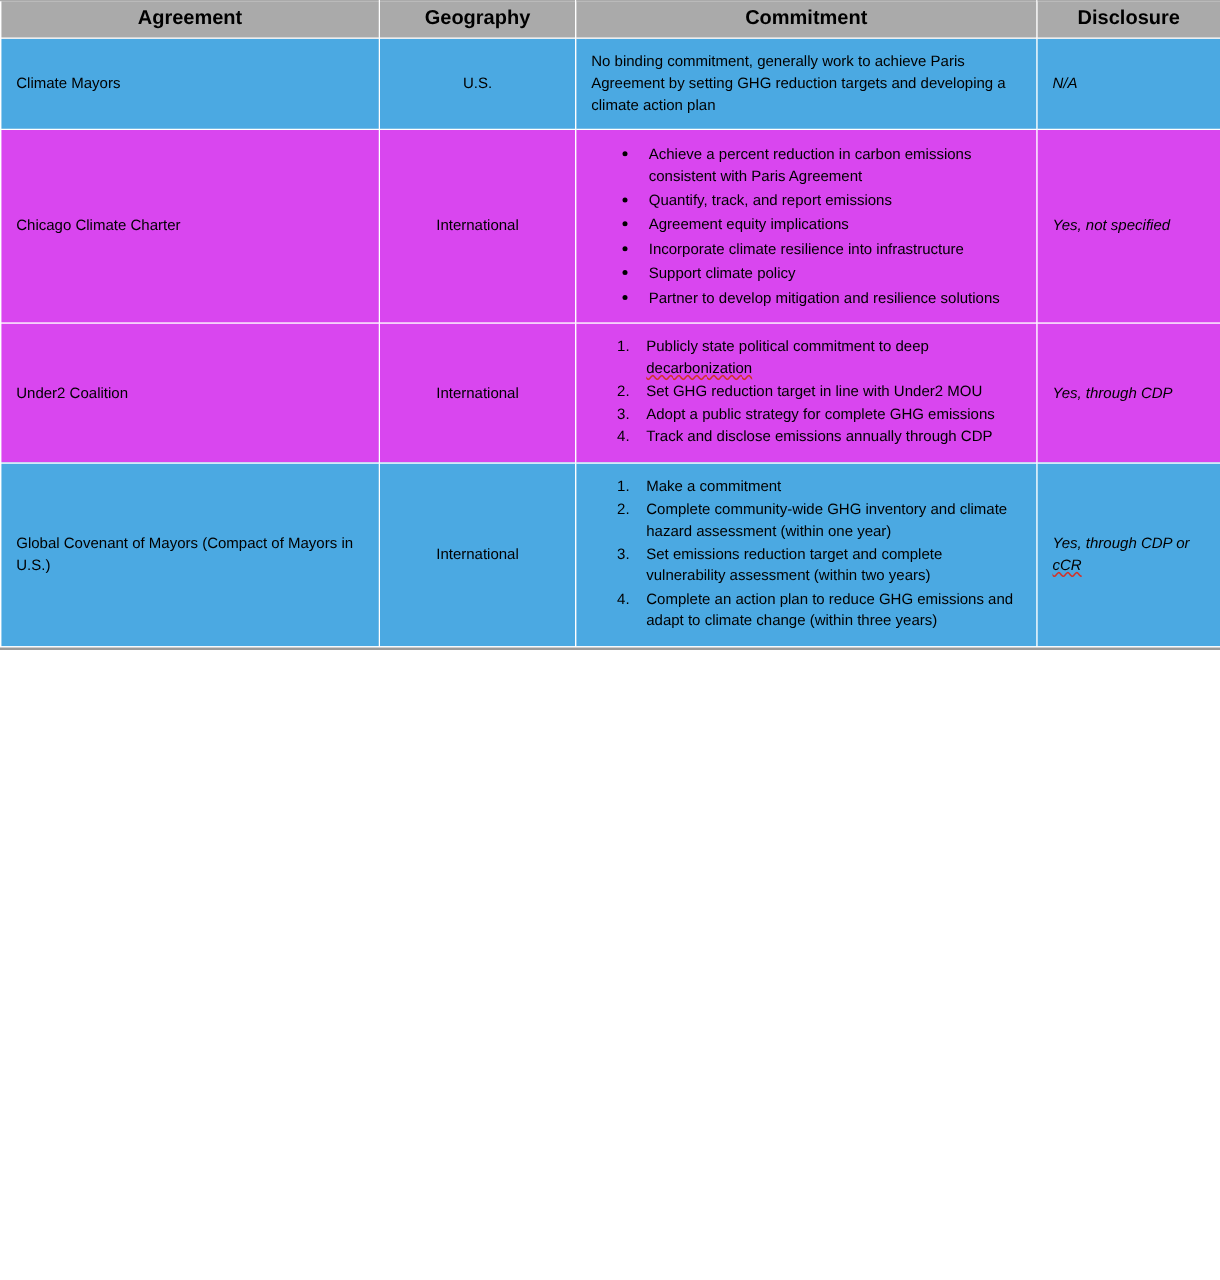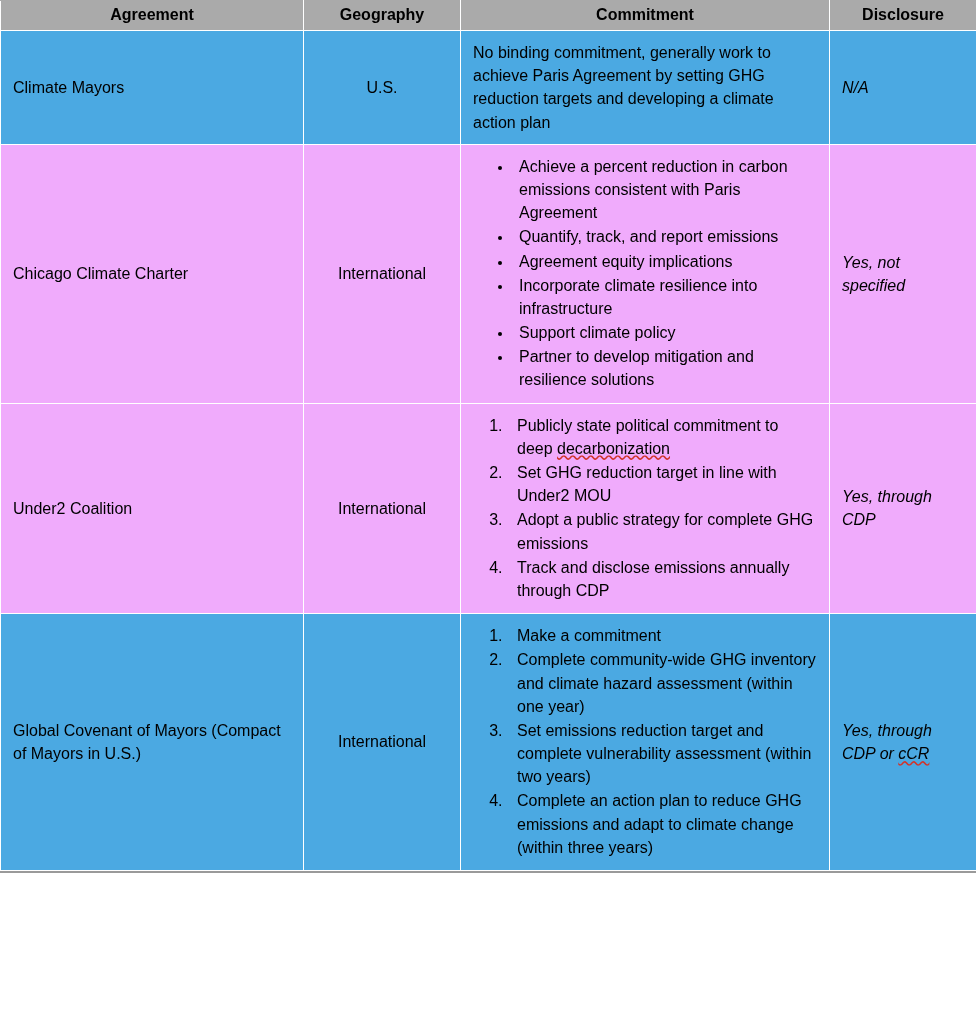--- a/index.html
+++ b/index.html
@@ -28,26 +28,26 @@
     font-size: 16px;
     font-weight: bold;
     text-align: center;
     padding: 5px 4px 6px 4px;
     border: 1px solid #ffffff;
     border-top: 1px solid #aaaaaa;
   }
   #agreements-table td {
     border: 1px solid #ffffff;
     vertical-align: middle;
-    font-size: 16px;
+    font-size: 12px;
     line-height: 1.45;
     padding: 10px 12px;
   }
   tr.row-blue td { background: #4ba9e2; }
-  tr.row-grey td { background: #f0abfc; }
+  tr.row-grey td { background: #d946ef; }
 
   td.cell-agreement {
     font-weight: normal;
     padding-left: 10px;
     text-align: left;
   }
   td.cell-geography {
     text-align: center;
   }
   td.cell-commitment {

